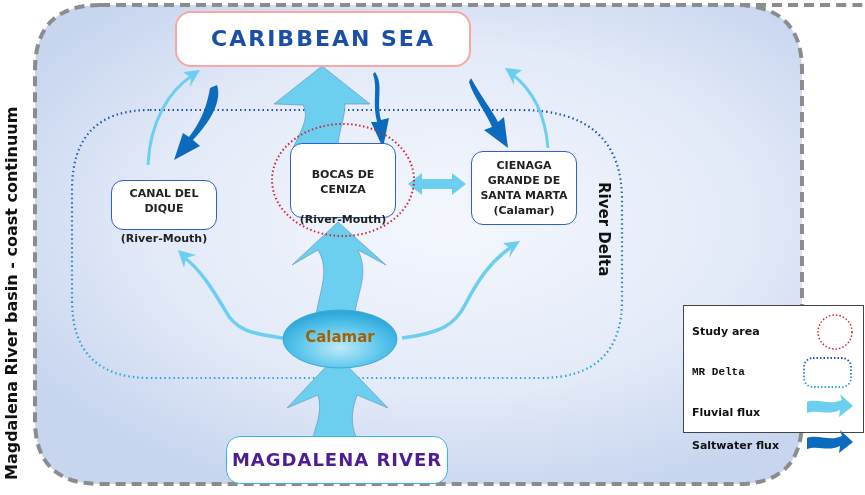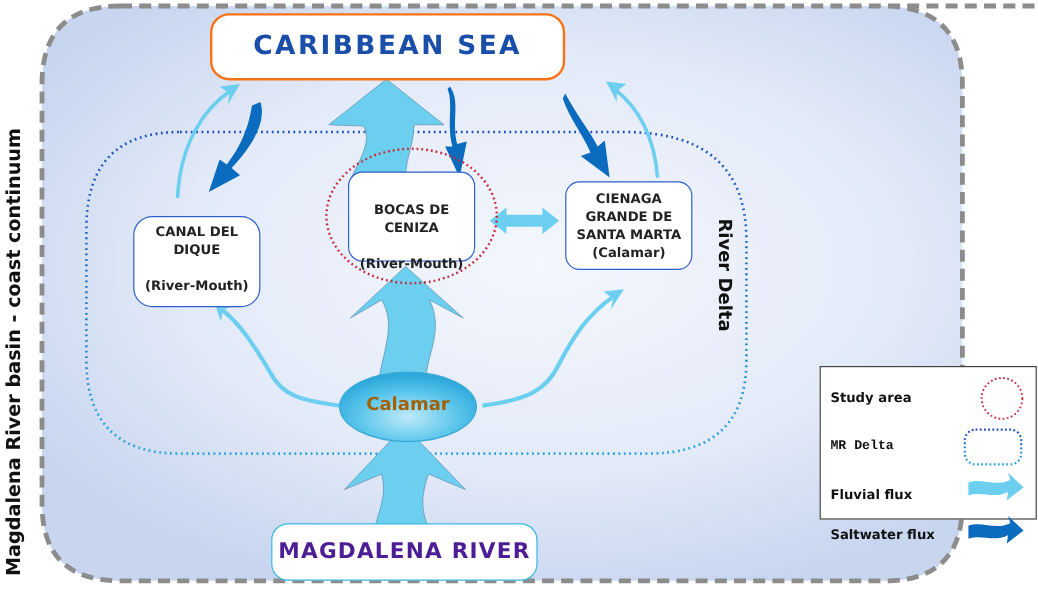--- a/index.html
+++ b/index.html
@@ -1,20 +1,20 @@
 <!DOCTYPE html>
 <html><head>
 <meta charset="utf-8">
 <style>
   html,body{margin:0;padding:0;background:#ffffff;}
   body{width:865px;height:495px;position:relative;overflow:hidden;font-family:"DejaVu Sans","Liberation Sans",sans-serif;}
   svg.diag{position:absolute;left:0;top:0;}
   .vlabel{position:absolute;font-weight:bold;color:#111;white-space:nowrap;transform-origin:left top;}
   .box{position:absolute;background:#fff;border:1.5px solid #2f5fc9;border-radius:12px;text-align:center;font-weight:bold;color:#222;font-size:11px;line-height:15px;box-sizing:border-box;}
-  .title-box{position:absolute;background:#fff;border:2px solid #f97316;border-radius:16px;text-align:center;font-weight:bold;font-size:22px;color:#1a4ea8;letter-spacing:2px;box-sizing:border-box;}
+  .title-box{position:absolute;background:#fff;border:2px solid #fca5a5;border-radius:16px;text-align:center;font-weight:bold;font-size:22px;color:#1a4ea8;letter-spacing:2px;box-sizing:border-box;}
   .river-box{position:absolute;background:#fff;border:1.5px solid #39b6e4;border-radius:14px;text-align:center;font-weight:bold;font-size:18px;color:#4c1d95;letter-spacing:1px;box-sizing:border-box;}
   .legend{position:absolute;left:683px;top:305px;width:181px;height:128px;border:1px solid #444;background:#fff;box-sizing:border-box;padding-left:19px;}
   .legend-label{position:absolute;left:8px;font-weight:bold;font-size:11px;color:#111;}
 </style>
 </head>
 <body>
 
 <svg class="diag" width="865" height="495" viewBox="0 0 865 495">
   <defs>
     <radialGradient id="bg" cx="50%" cy="45%" r="60%">
@@ -71,21 +71,21 @@
 <div style="position:absolute;left:290px;top:328px;width:100px;text-align:center;font-weight:bold;font-size:15px;color:#a16207;">Calamar</div>
 
 <div class="title-box" style="left:175px;top:11px;width:296px;height:56px;line-height:52px;">
   <span>CARIBBEAN SEA</span>
 </div>
 
 <div class="river-box" style="left:226px;top:436px;width:222px;height:48px;line-height:46px;">
   <span>MAGDALENA RIVER</span>
 </div>
 
-<div class="box" style="left:111px;top:180px;width:106px;height:76px;padding-top:5px;border-radius:16px;">
+<div class="box" style="left:111px;top:180px;width:106px;height:50px;padding-top:5px;">
   <div>CANAL DEL</div>
   <div>DIQUE</div>
   <div style="height:15px"></div>
   <div>(River-Mouth)</div>
 </div>
 
 <div class="box" style="left:290px;top:143px;width:106px;height:75px;padding-top:23px;">
   <div>BOCAS DE</div>
   <div>CENIZA</div>
   <div style="height:15px"></div>

